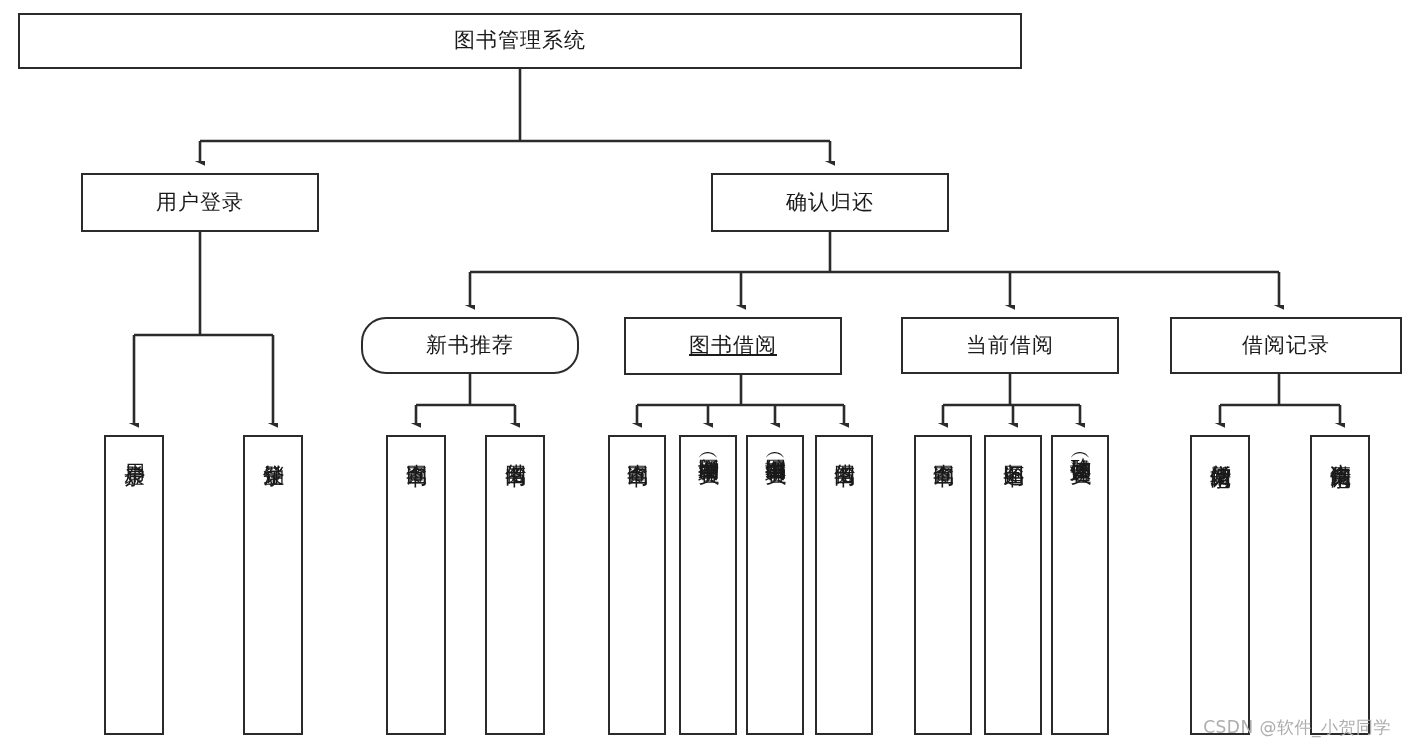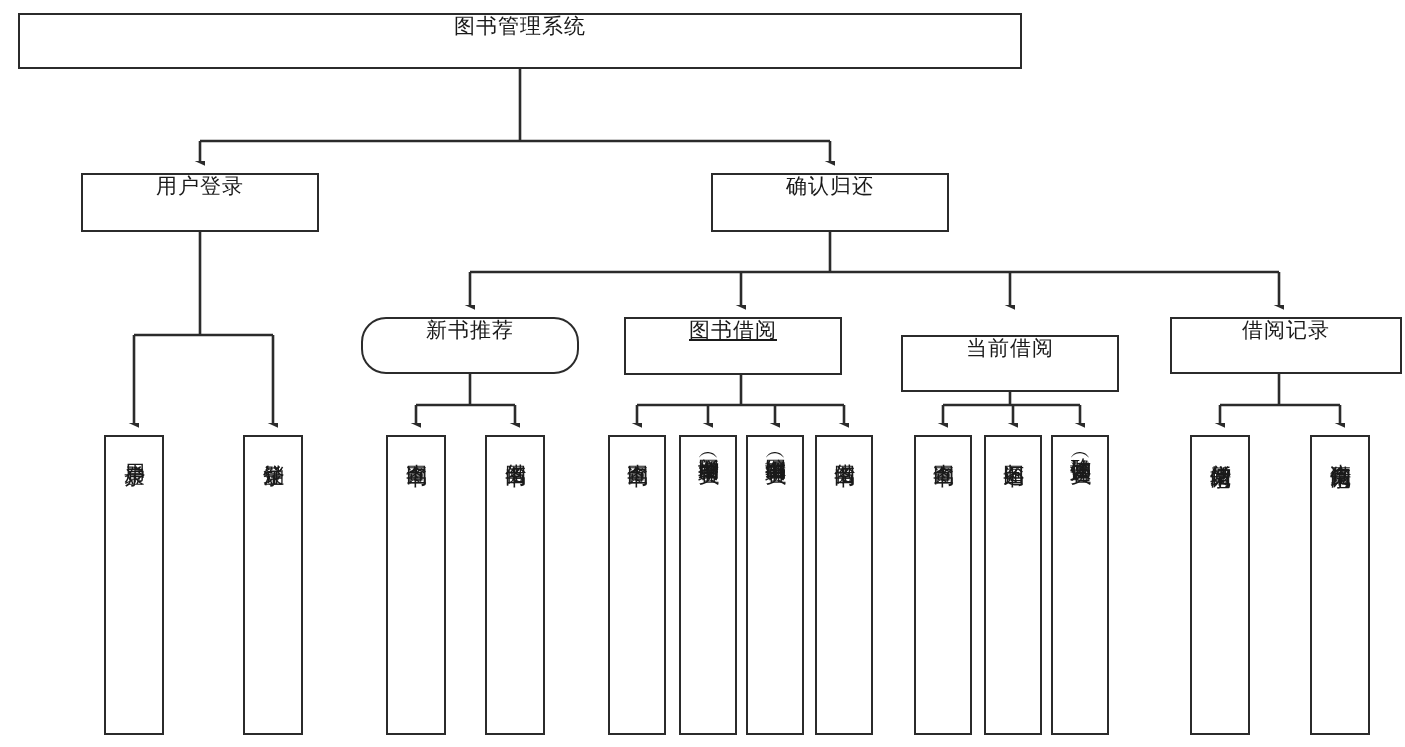--- a/index.html
+++ b/index.html
@@ -31,20 +31,21 @@
     box-sizing: border-box;
     background: #ffffff;
     border: 2px solid #2b2b2b;
     display: flex;
     justify-content: center;
     color: #1a1a1a;
     z-index: 2;
   }
   
   .node.h {
+    align-items: center;
   }
   .node.h .label {
     font-size: 21px;
     line-height: 1.1;
     letter-spacing: 1px;
     white-space: nowrap;
   }
   
   .node.v {
     align-items: flex-start;
@@ -131,21 +132,21 @@
       </div>
       <div class="node h" style="left: 711px; top: 173px; width: 238px; height: 59px;">
         <span class="label">确认归还</span>
       </div>
       <div class="node h" style="left: 361px; top: 317px; width: 218px; height: 57px; border-radius: 25px;">
         <span class="label">新书推荐</span>
       </div>
       <div class="node h" style="left: 624px; top: 317px; width: 218px; height: 58px; text-decoration: underline;">
         <span class="label">图书借阅</span>
       </div>
-      <div class="node h" style="left: 901px; top: 335px; width: 218px; height: 57px;">
+      <div class="node h" style="left: 901px; top: 317px; width: 218px; height: 57px;">
         <span class="label">当前借阅</span>
       </div>
       <div class="node h" style="left: 1170px; top: 317px; width: 232px; height: 57px;">
         <span class="label">借阅记录</span>
       </div>
       <div class="node v" style="left: 104px; top: 435px; width: 60px; height: 300px;">
         <span class="label">用户登录</span>
       </div>
       <div class="node v" style="left: 243px; top: 435px; width: 60px; height: 300px;">
         <span class="label">注销登录</span>
@@ -178,13 +179,14 @@
         <span class="label">确认归还（管理员）</span>
       </div>
       <div class="node v" style="left: 1190px; top: 435px; width: 60px; height: 300px;">
         <span class="label">新增借阅记录</span>
       </div>
       <div class="node v" style="left: 1310px; top: 435px; width: 60px; height: 300px;">
         <span class="label">查询借阅记录</span>
       </div>
     </div>
 
+  <div id="watermark">CSDN @软件_小贺同学</div>
 </div>
 
 </body></html>

